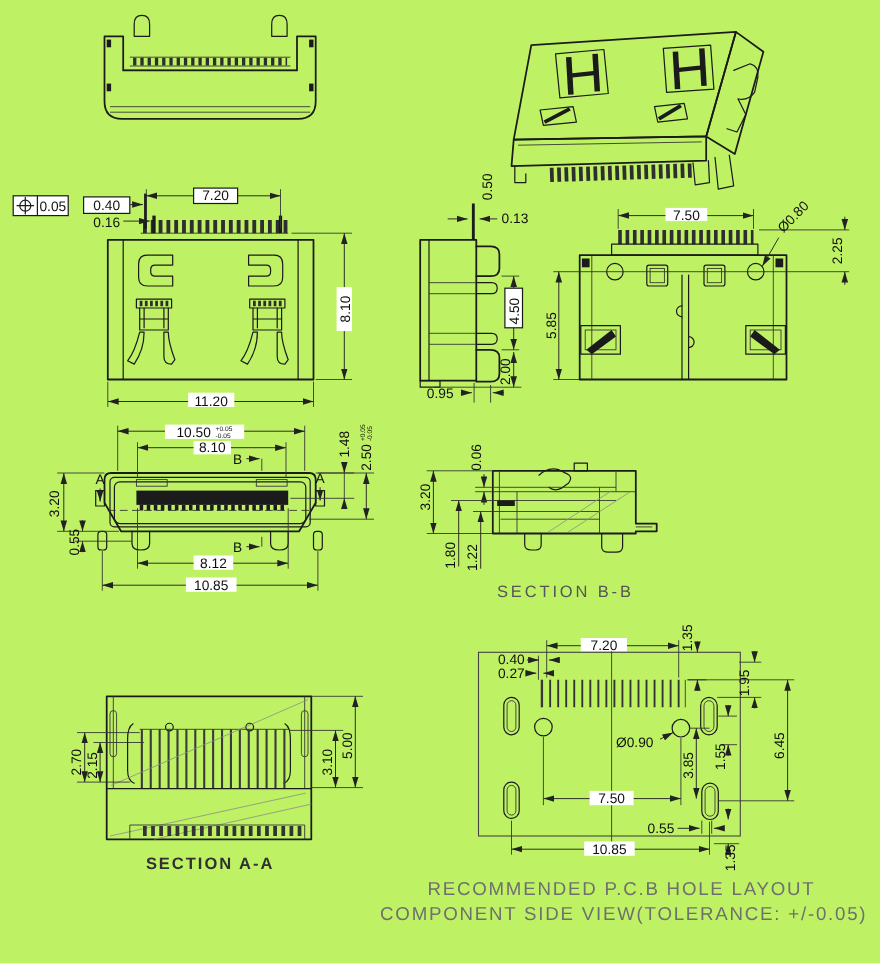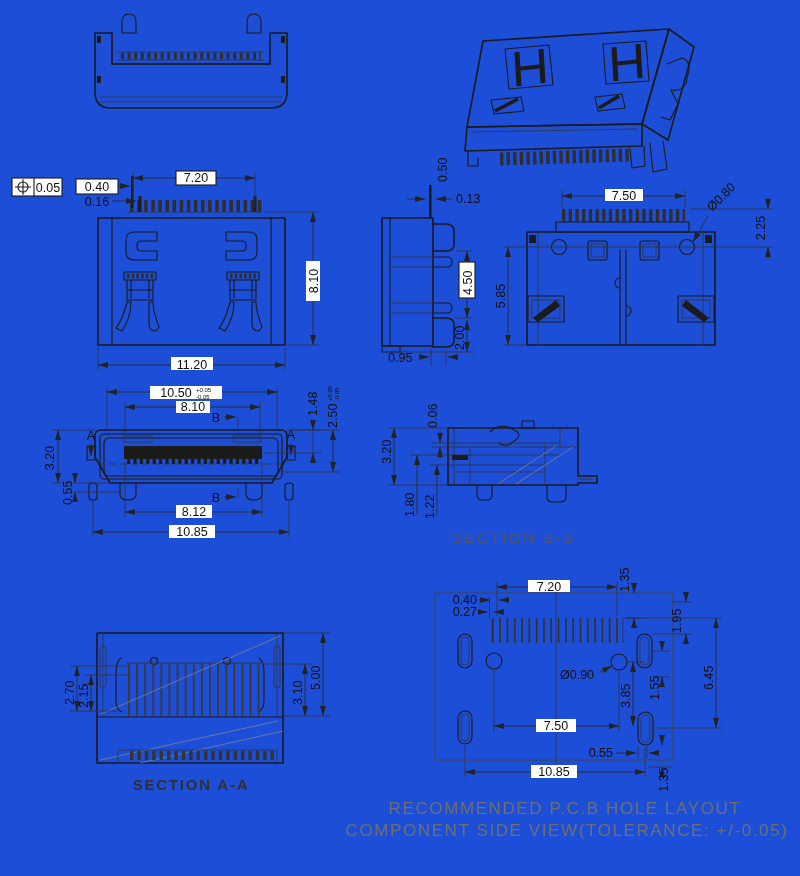--- a/index.html
+++ b/index.html
@@ -1,16 +1,16 @@
 <!DOCTYPE html>
 <html><head>
 <meta charset="utf-8">
 <style>
   html,body{margin:0;padding:0;background:#ffffff;}
-  #canvas{position:relative;width:800px;height:876px;background:#1d4ed8;overflow:hidden;}
+  #canvas{position:relative;width:800px;height:876px;background:#bef264;overflow:hidden;}
   text{font-family:"Liberation Sans","DejaVu Sans",sans-serif;}
   .d{font-size:12.5px;fill:#101010;}
   .tol{font-size:6px;fill:#101010;}
   .cap{font-size:17px;letter-spacing:1.6px;fill:#6f6f6f;}
   .seca{font-size:15px;font-weight:700;letter-spacing:1.8px;fill:#303030;}
   .secb{font-size:15px;letter-spacing:2.6px;fill:#555;}
   .ol{fill:none;stroke:#1b1b1b;stroke-width:1.6;stroke-linejoin:round;stroke-linecap:round;}
   .o1{fill:none;stroke:#1b1b1b;stroke-width:1.1;stroke-linejoin:round;stroke-linecap:round;}
   .th{fill:none;stroke:#333;stroke-width:0.8;}
   .dm{fill:none;stroke:#2b2b2b;stroke-width:0.9;}

